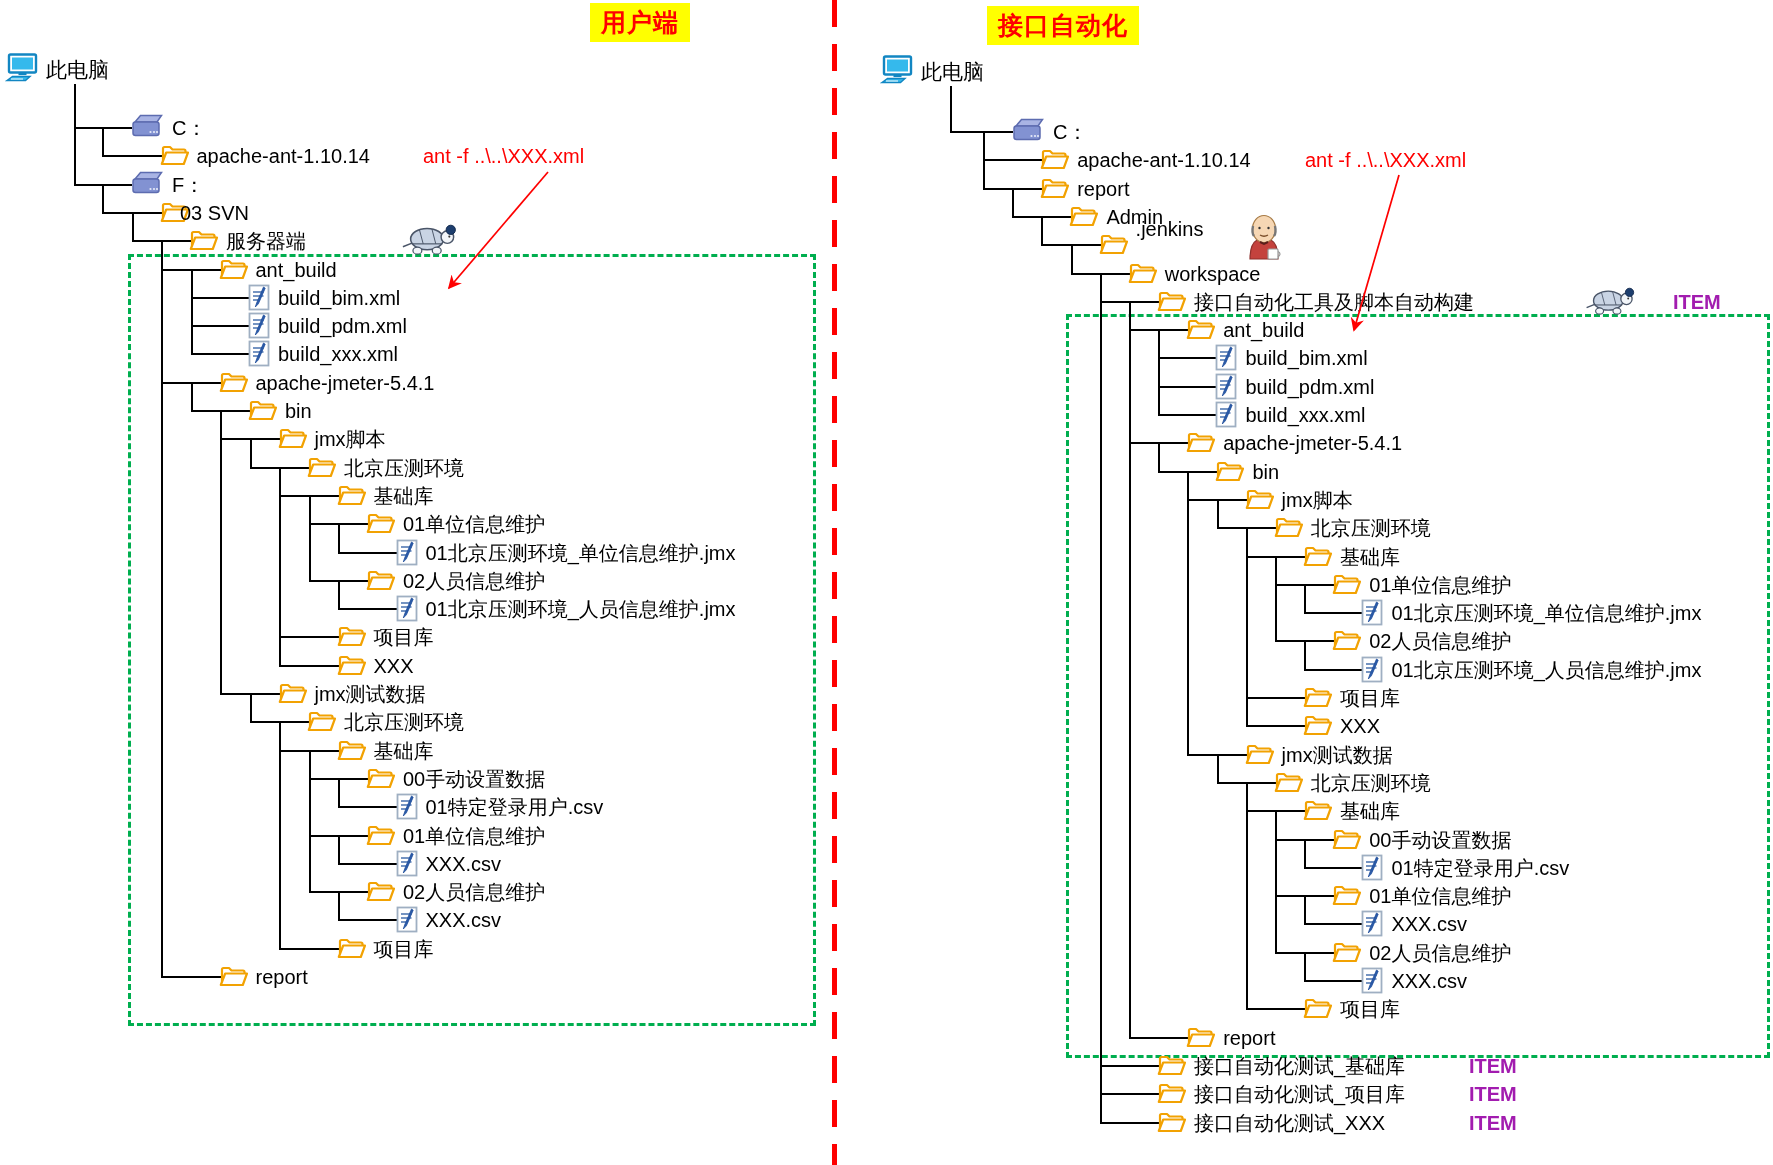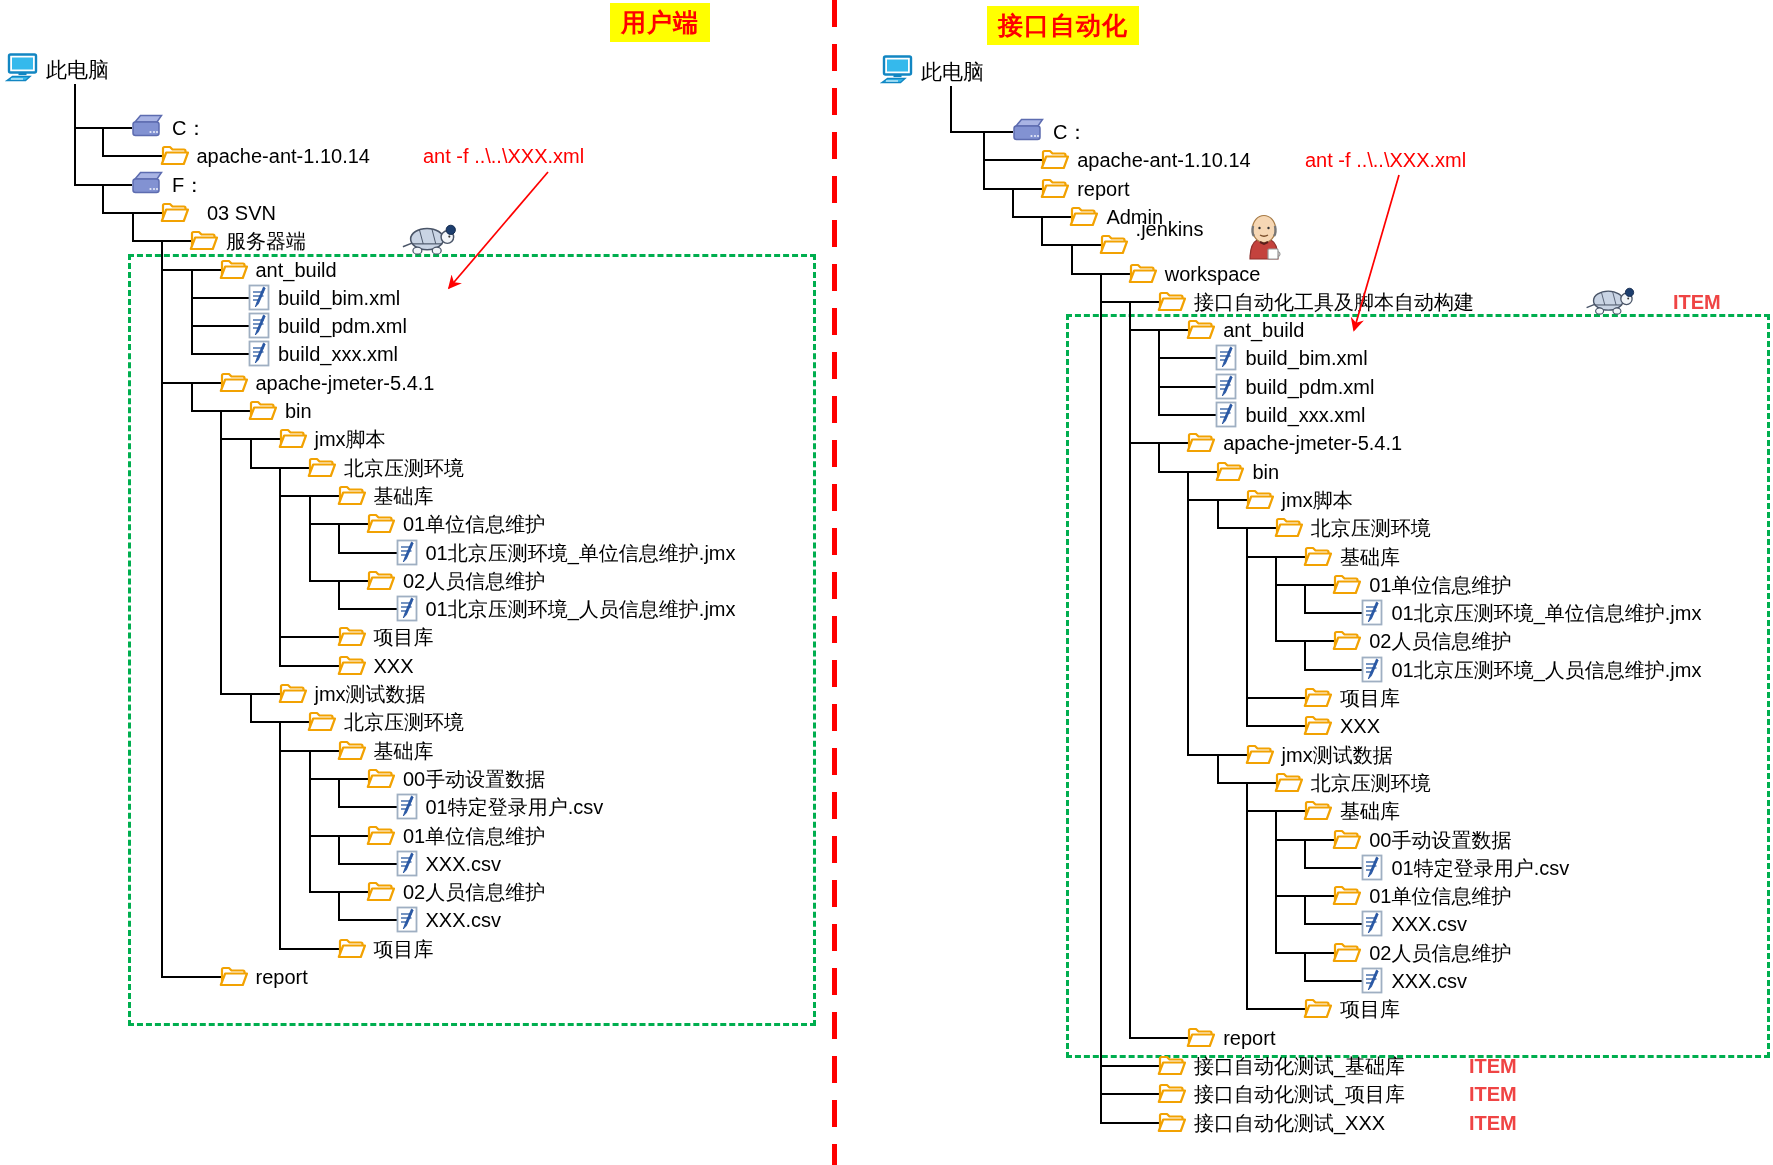--- a/index.html
+++ b/index.html
@@ -10,21 +10,21 @@
                padding:3px 11px;letter-spacing:1px;}
   .cmd{position:absolute;color:#FE0000;font-size:20px;font-weight:500;height:26px;line-height:26px;white-space:nowrap;}
   .gbox{position:absolute;border:3px dashed #00AE4F;}
   .divider{position:absolute;left:832px;top:0;width:5px;height:1165px;
            background:repeating-linear-gradient(to bottom,#FE0000 0 27px,transparent 27px 44px);}
   .tline-h{position:absolute;height:2px;background:#000;}
   .tline-v{position:absolute;width:2px;background:#000;}
   .node-label{position:absolute;font-size:20px;color:#000;white-space:nowrap;height:28px;line-height:28px;}
   .root-label{font-size:21px;}
   .node-icon{position:absolute;}
-  .tag{position:absolute;color:#ef4444;font-weight:600;font-size:20px;height:28px;line-height:28px;white-space:nowrap;}
+  .tag{position:absolute;color:#a21caf;font-weight:600;font-size:20px;height:28px;line-height:28px;white-space:nowrap;}
   svg{display:block;}
 </style>
 </head>
 <body>
 
 <div id="canvas">
 
   <div class="gbox" style="left:128px;top:254px;width:682px;height:766px;"></div>
   <div class="gbox" style="left:1066px;top:314px;width:698px;height:738px;"></div>
 
@@ -71,21 +71,21 @@
         </svg>
       </div>
       <div class="node-label" style="left: 172px; top: 170.6px;">F：</div>
       <div class="tline-h" style="left: 102px; top: 211.9px; width: 59.5px;"></div>
       <div class="node-icon" style="left: 159.5px; top: 199.9px;">
         <svg width="29" height="24" viewBox="0 0 29 24">
           <path d="M3,18 L3,5.5 Q3,4 4.5,4 L10,4 L12.5,6.5 L24,6.5 Q25.5,6.5 25.5,8 L25.5,9.5" fill="none" stroke="#F2A202" stroke-width="2.2" stroke-linejoin="round"></path>
           <path d="M1.8,21 L6.2,9.5 L28,9.5 L23.8,21 Z" fill="#fff" stroke="#F2A202" stroke-width="2.2" stroke-linejoin="round"></path>
         </svg>
       </div>
-      <div class="node-label" style="left: 207px; top: 198.9px;">03 SVN</div>
+      <div class="node-label" style="left: 180px; top: 198.9px;">03 SVN</div>
       <div class="tline-h" style="left: 131.5px; top: 240.2px; width: 59.5px;"></div>
       <div class="node-icon" style="left: 189px; top: 228.2px;">
         <svg width="29" height="24" viewBox="0 0 29 24">
           <path d="M3,18 L3,5.5 Q3,4 4.5,4 L10,4 L12.5,6.5 L24,6.5 Q25.5,6.5 25.5,8 L25.5,9.5" fill="none" stroke="#F2A202" stroke-width="2.2" stroke-linejoin="round"></path>
           <path d="M1.8,21 L6.2,9.5 L28,9.5 L23.8,21 Z" fill="#fff" stroke="#F2A202" stroke-width="2.2" stroke-linejoin="round"></path>
         </svg>
       </div>
       <div class="node-label" style="left: 226px; top: 227.2px;">服务器端</div>
       <div class="tline-h" style="left: 161px; top: 268.5px; width: 59.5px;"></div>
       <div class="node-icon" style="left: 218.5px; top: 256.5px;">
@@ -685,21 +685,21 @@
       <div class="tline-v" style="left: 1304.2px; top: 641.4px; height: 29.3px;"></div>
       <div class="tline-v" style="left: 1216.6px; top: 754.6px; height: 29.3px;"></div>
       <div class="tline-v" style="left: 1245.8px; top: 782.9px; height: 227.4px;"></div>
       <div class="tline-v" style="left: 1275px; top: 811.2px; height: 142.5px;"></div>
       <div class="tline-v" style="left: 1304.2px; top: 839.5px; height: 29.3px;"></div>
       <div class="tline-v" style="left: 1304.2px; top: 896.1px; height: 29.3px;"></div>
       <div class="tline-v" style="left: 1304.2px; top: 952.7px; height: 29.3px;"></div>
       <div class="tline-v" style="left: 950px; top: 86px; height: 47px;"></div>
     </div>
 
-  <div class="side-header" style="left:610px;top:3px;">用户端</div>
+  <div class="side-header" style="left:590px;top:3px;">用户端</div>
   <div class="side-header" style="left:987px;top:6px;">接口自动化</div>
 
   <div class="cmd" style="left:423px;top:143px;">ant -f ..\..\XXX.xml</div>
   <div class="cmd" style="left:1305px;top:147px;">ant -f ..\..\XXX.xml</div>
 
   <svg class="layer" width="1773" height="1165" viewBox="0 0 1773 1165" style="pointer-events:none;">
     <defs>
       <marker id="arrowhead" markerWidth="9" markerHeight="8" refX="7" refY="4" orient="auto">
         <path d="M0,0 L8,4 L0,8 L2.5,4 Z" fill="#FE0000"></path>
       </marker>

